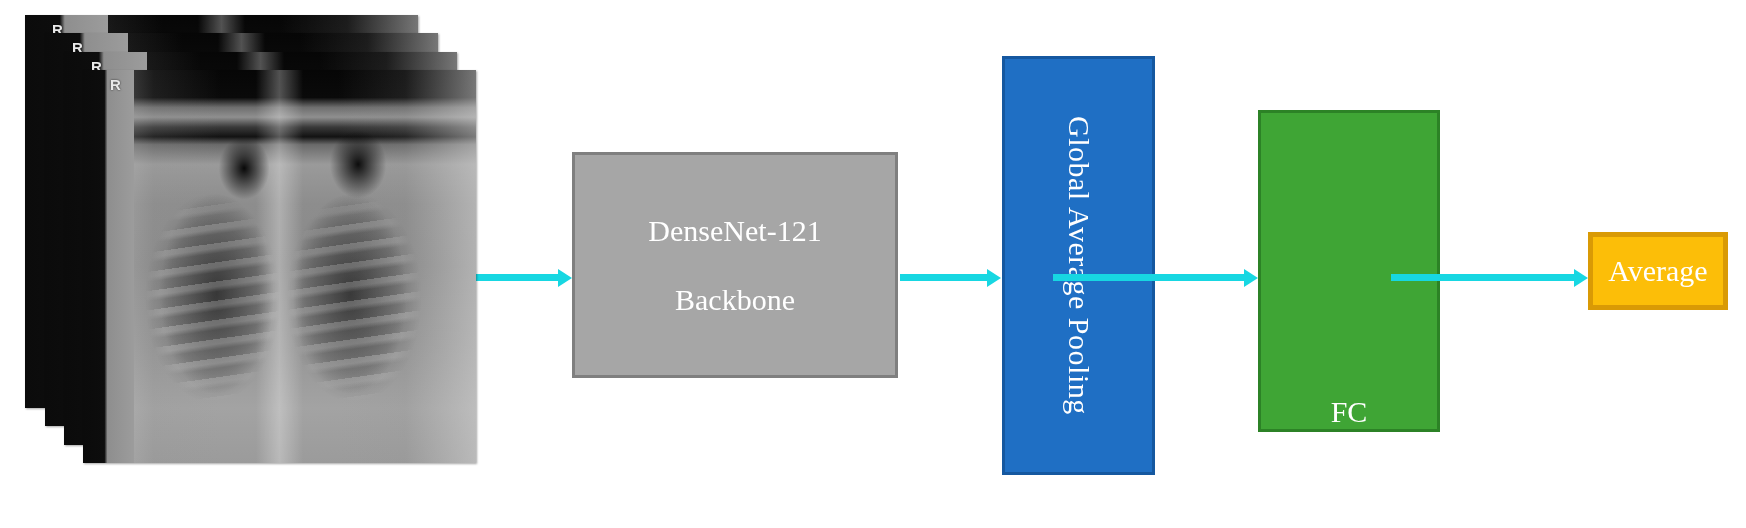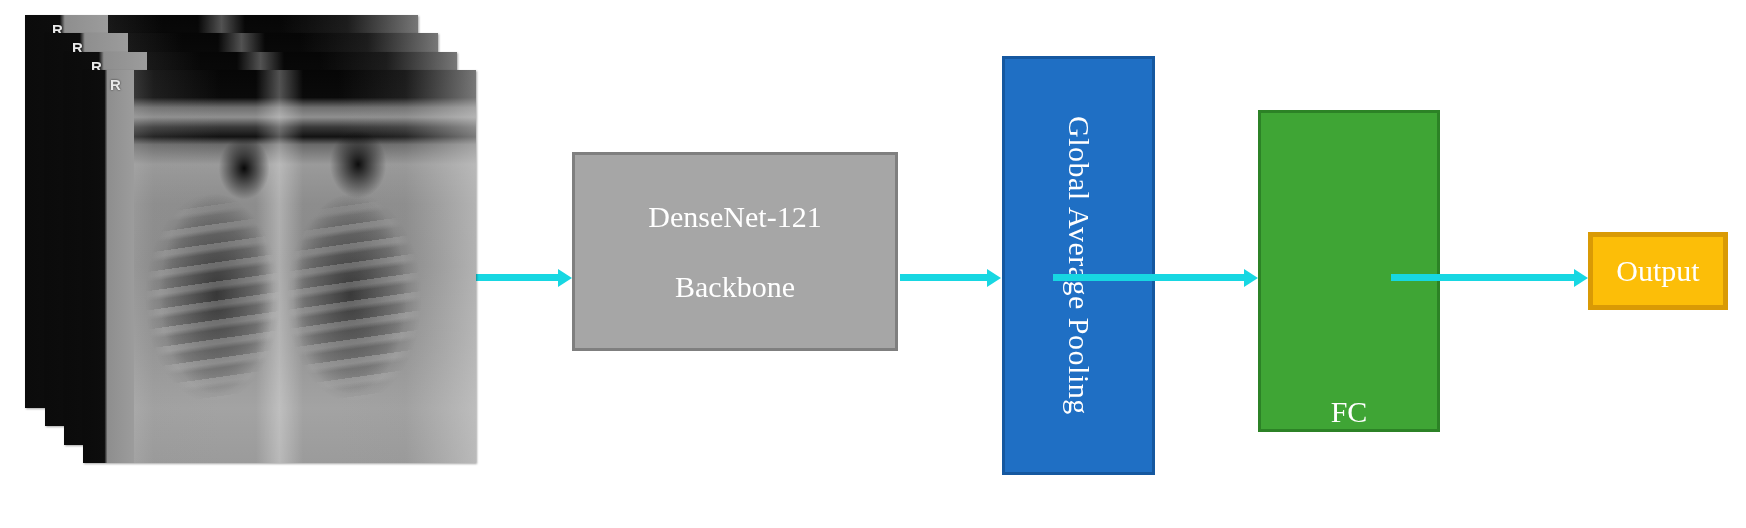--- a/index.html
+++ b/index.html
@@ -117,21 +117,21 @@
     display: flex;
     align-items: center;
     justify-content: center;
     text-align: center;
     color: #ffffff;
   }
   #node-backbone {
     left: 572px;
     top: 152px;
     width: 326px;
-    height: 199px;
+    height: 226px;
     background: #a6a6a6;
     border: 3px solid #7f7f7f;
     flex-direction: column;
     font-size: 30px;
     line-height: 1.25;
   }
   #node-backbone .line { display: block; }
   #node-backbone .line.first { margin-bottom: 32px; }
 
   #node-gap {
@@ -245,16 +245,16 @@
 
   <div class="arrow" id="arrow-gap-fc"></div>
 
   <div class="node" id="node-fc">
     <span>FC</span>
   </div>
 
   <div class="arrow" id="arrow-fc-output"></div>
 
   <div class="node" id="node-output">
-    <span>Output</span>
+    <span>Average</span>
   </div>
 
 </div>
 
 </body></html>

